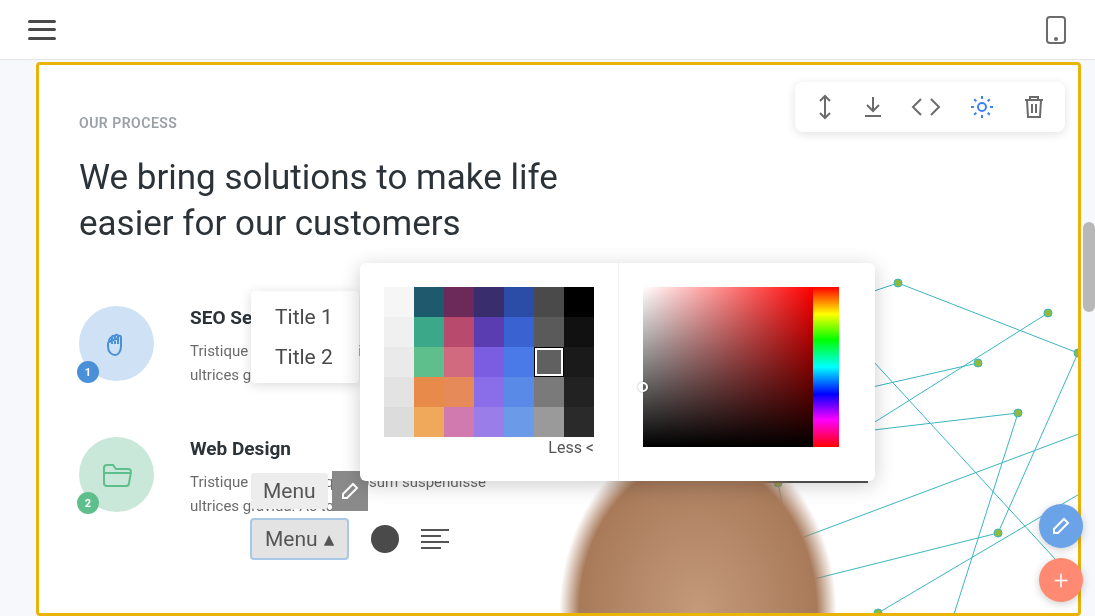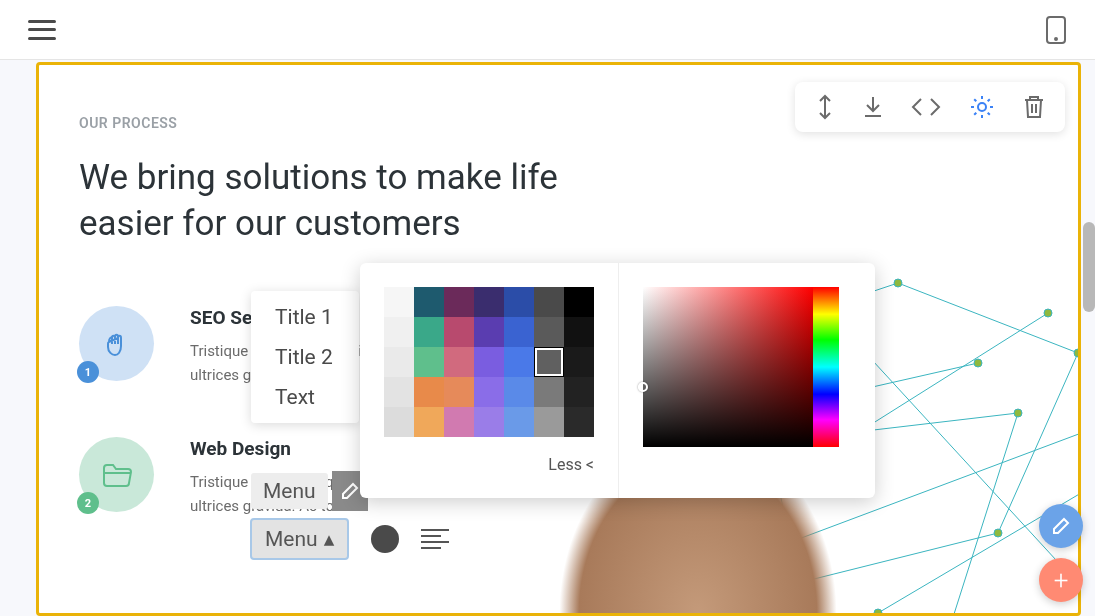--- a/index.html
+++ b/index.html
@@ -42,21 +42,21 @@
 .menu-row2{position:absolute;top:518px;left:250px;display:flex;align-items:center;gap:4px;z-index:9}
 .menu-btn2{display:flex;align-items:center;gap:6px;padding:7px 13px;background:#e3e3e3;border:2px solid #a8c8e8;color:#555;font-size:21px;cursor:pointer;border-radius:4px}
 .color-circle{width:28px;height:28px;border-radius:50%;background:#4a4a4a;cursor:pointer}
 .align-btn{width:28px;height:24px;display:flex;flex-direction:column;justify-content:space-between;cursor:pointer;padding:2px 0}
 .align-btn span{height:2px;background:#555}
 .color-popover{position:absolute;top:263px;left:360px;width:515px;background:#fff;box-shadow:0 4px 20px rgba(0,0,0,0.2);border-radius:6px;display:flex;z-index:20}
 .color-left{flex:1;padding:24px;border-right:1px solid #eee;display:flex;flex-direction:column}
 .swatch-grid{display:grid;grid-template-columns:repeat(7,30px);grid-auto-rows:30px;gap:0}
 .swatch{width:30px;height:30px;cursor:pointer}
 .swatch.selected{outline:2px solid #fff;outline-offset:-3px;box-shadow:inset 0 0 0 1px #000}
-.less-link{text-align:right;color:#555;font-size:16px;margin-top:18px;cursor:pointer}
+.less-link{text-align:right;color:#555;font-size:16px;margin-top:1px;cursor:pointer}
 .color-right{flex:1;padding:24px;display:flex;flex-direction:column;gap:14px}
 .picker-area{display:flex;gap:0}
 .sv-box{width:170px;height:160px;position:relative;background:linear-gradient(to top,#000,transparent),linear-gradient(to right,#fff,#ff0000)}
 .sv-cursor{position:absolute;width:10px;height:10px;border:2px solid #fff;border-radius:50%;left:-5px;top:95px;box-shadow:0 0 2px rgba(0,0,0,0.5)}
 .hue-bar{width:26px;height:160px;background:linear-gradient(to bottom,#ff0000 0%,#ffff00 17%,#00ff00 33%,#00ffff 50%,#0000ff 67%,#ff00ff 83%,#ff0000 100%);cursor:pointer}
 .hex-input{padding:8px 12px;border:1px solid #ddd;border-radius:4px;font-size:14px;color:#666;width:198px}
 .pencil-icon-box{width:36px;height:40px;background:#8a8a8a;display:flex;align-items:center;justify-content:center;color:#fff}
 </style>
 </head>
 <body>
@@ -185,21 +185,20 @@
       <svg width="18" height="18" viewBox="0 0 18 18" fill="none" stroke="#fff" stroke-width="2">
         <path d="M12 2 L16 6 L6 16 L2 16 L2 12 Z"></path>
       </svg>
     </div>
   <div class="fab add">+</div>
 </div>
 
 <div class="dropdown">
   <div class="dropdown-item">Title 1</div>
   <div class="dropdown-item">Title 2</div>
-  <div class="dropdown-item">Text</div>
 </div>
 
 <div class="menu-row">
   <div class="menu-btn">
       <span>Menu</span>
     </div>
   <div class="pencil-icon-box">
       <svg width="18" height="18" viewBox="0 0 18 18" fill="none" stroke="#fff" stroke-width="2">
         <path d="M12 2 L16 6 L6 16 L2 16 L2 12 Z"></path>
       </svg>

